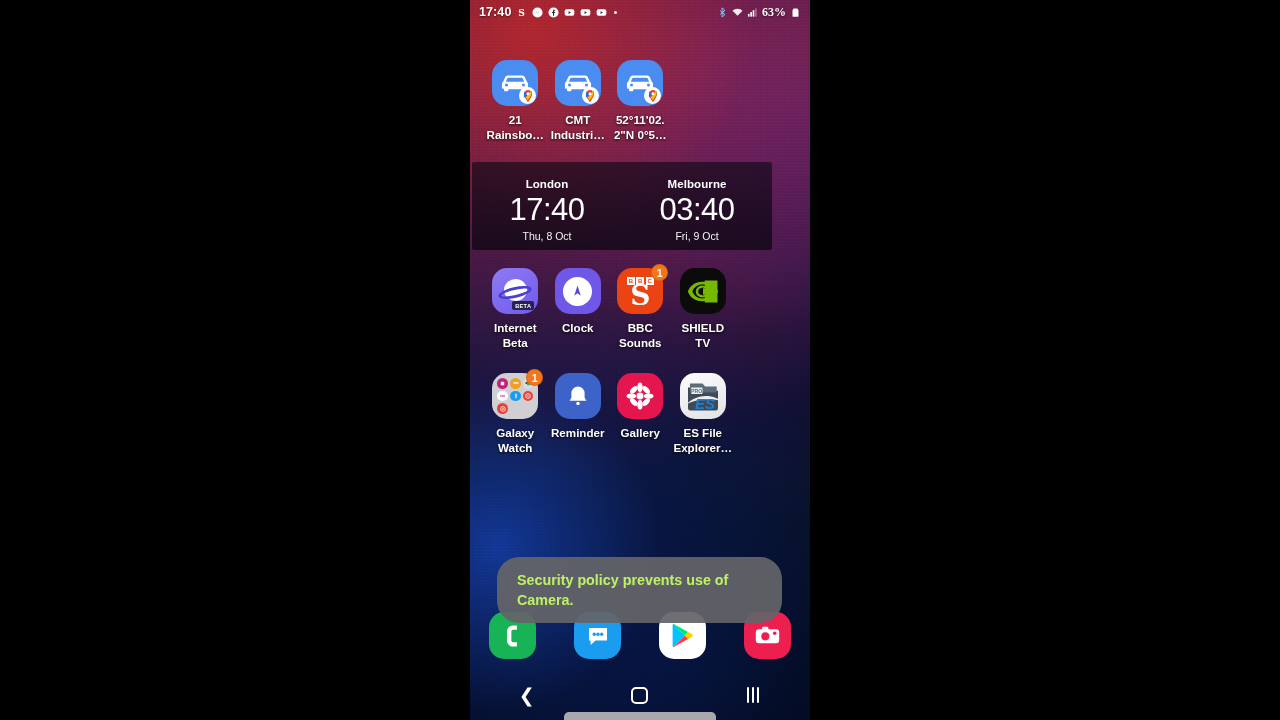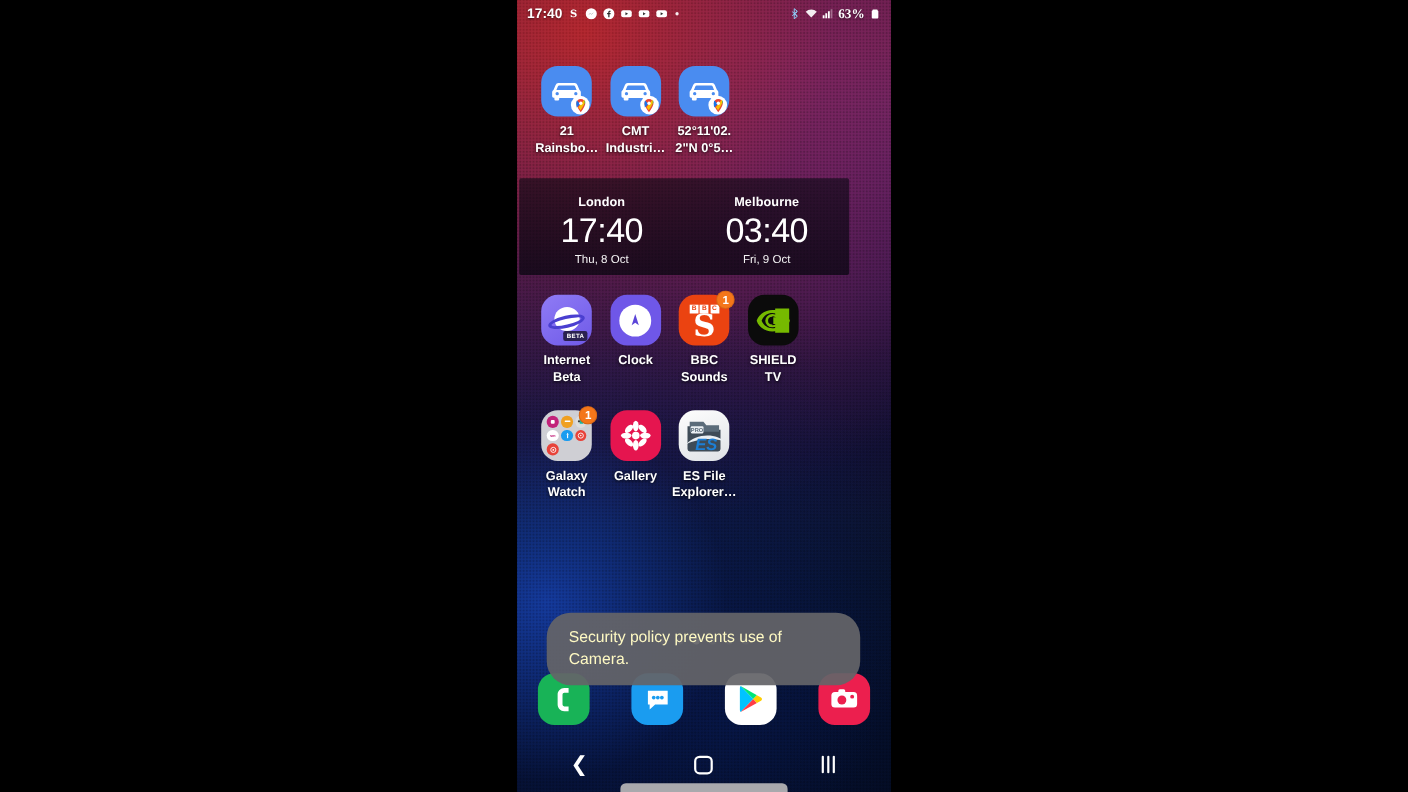--- a/index.html
+++ b/index.html
@@ -135,22 +135,22 @@
     position:absolute; left:0; top:580px; width:340px;
     display:flex; justify-content:center; gap:9px; z-index:6;
   }
   #pagedots i{ width:6px;height:6px;border-radius:50%; background:rgba(255,255,255,.40); display:block;}
   #pagedots i.on{ background:rgba(255,255,255,.92); }
 
   
   #toast{
     position:absolute; left:27px; top:557px; width:285px;
     background:rgba(100,100,104,.93); border-radius:22px;
-    padding:13px 20px; color:#fef9c3; font-size:14.3px; line-height:20px;
-    font-weight:400; z-index:12;
+    padding:13px 20px; color:#bef264; font-size:14.3px; line-height:20px;
+    font-weight:700; z-index:12;
   }
 
   
   #dock{ position:absolute; left:0; top:612px; width:340px; display:flex; z-index:8; }
   #dock .dcell{ width:85px; display:flex; justify-content:center; }
   .dock-ic{ width:47px;height:47px;border-radius:15px; display:flex;align-items:center;justify-content:center;}
   .phoneapp{ background:#18b357; }
   .msgapp{ background:#1a9cf0; }
   .playapp{ background:#fff; }
   .camapp{ background:#ec1f4e; }
@@ -469,20 +469,34 @@
             <span class="mini" style="background:transparent"></span>
           </div>
           <div class="badge">1</div>
         </div>
         <div class="label">
           <div>Galaxy</div>
           <div>Watch</div>
         </div>
       </div>
 
+      <div class="cell">
+        <div class="icon-wrap">
+          <div class="squircle reminder">
+            <svg viewBox="0 0 24 24" width="26" height="26">
+              <path d="M12 3.2a6.1 6.1 0 00-6.1 6.1v4.3L4.2 16.3h15.6l-1.7-2.7V9.3A6.1 6.1 0 0012 3.2z" fill="#fff"></path>
+              <circle cx="12" cy="19" r="1.6" fill="#fff"></circle>
+            </svg>
+          </div>
+        </div>
+        <div class="label">
+          <div>Reminder</div>
+          <div></div>
+        </div>
+      </div>
 
       <div class="cell">
         <div class="icon-wrap">
           <div class="squircle gallery">
             <svg viewBox="0 0 40 40" width="30" height="30">
               <g fill="#fff">
                 <circle cx="20" cy="20" r="4.6"></circle>
                 <ellipse cx="20" cy="8.4" rx="3.5" ry="6.4"></ellipse>
                 <ellipse cx="20" cy="31.6" rx="3.5" ry="6.4"></ellipse>
                 <ellipse cx="8.4" cy="20" rx="6.4" ry="3.5"></ellipse>

